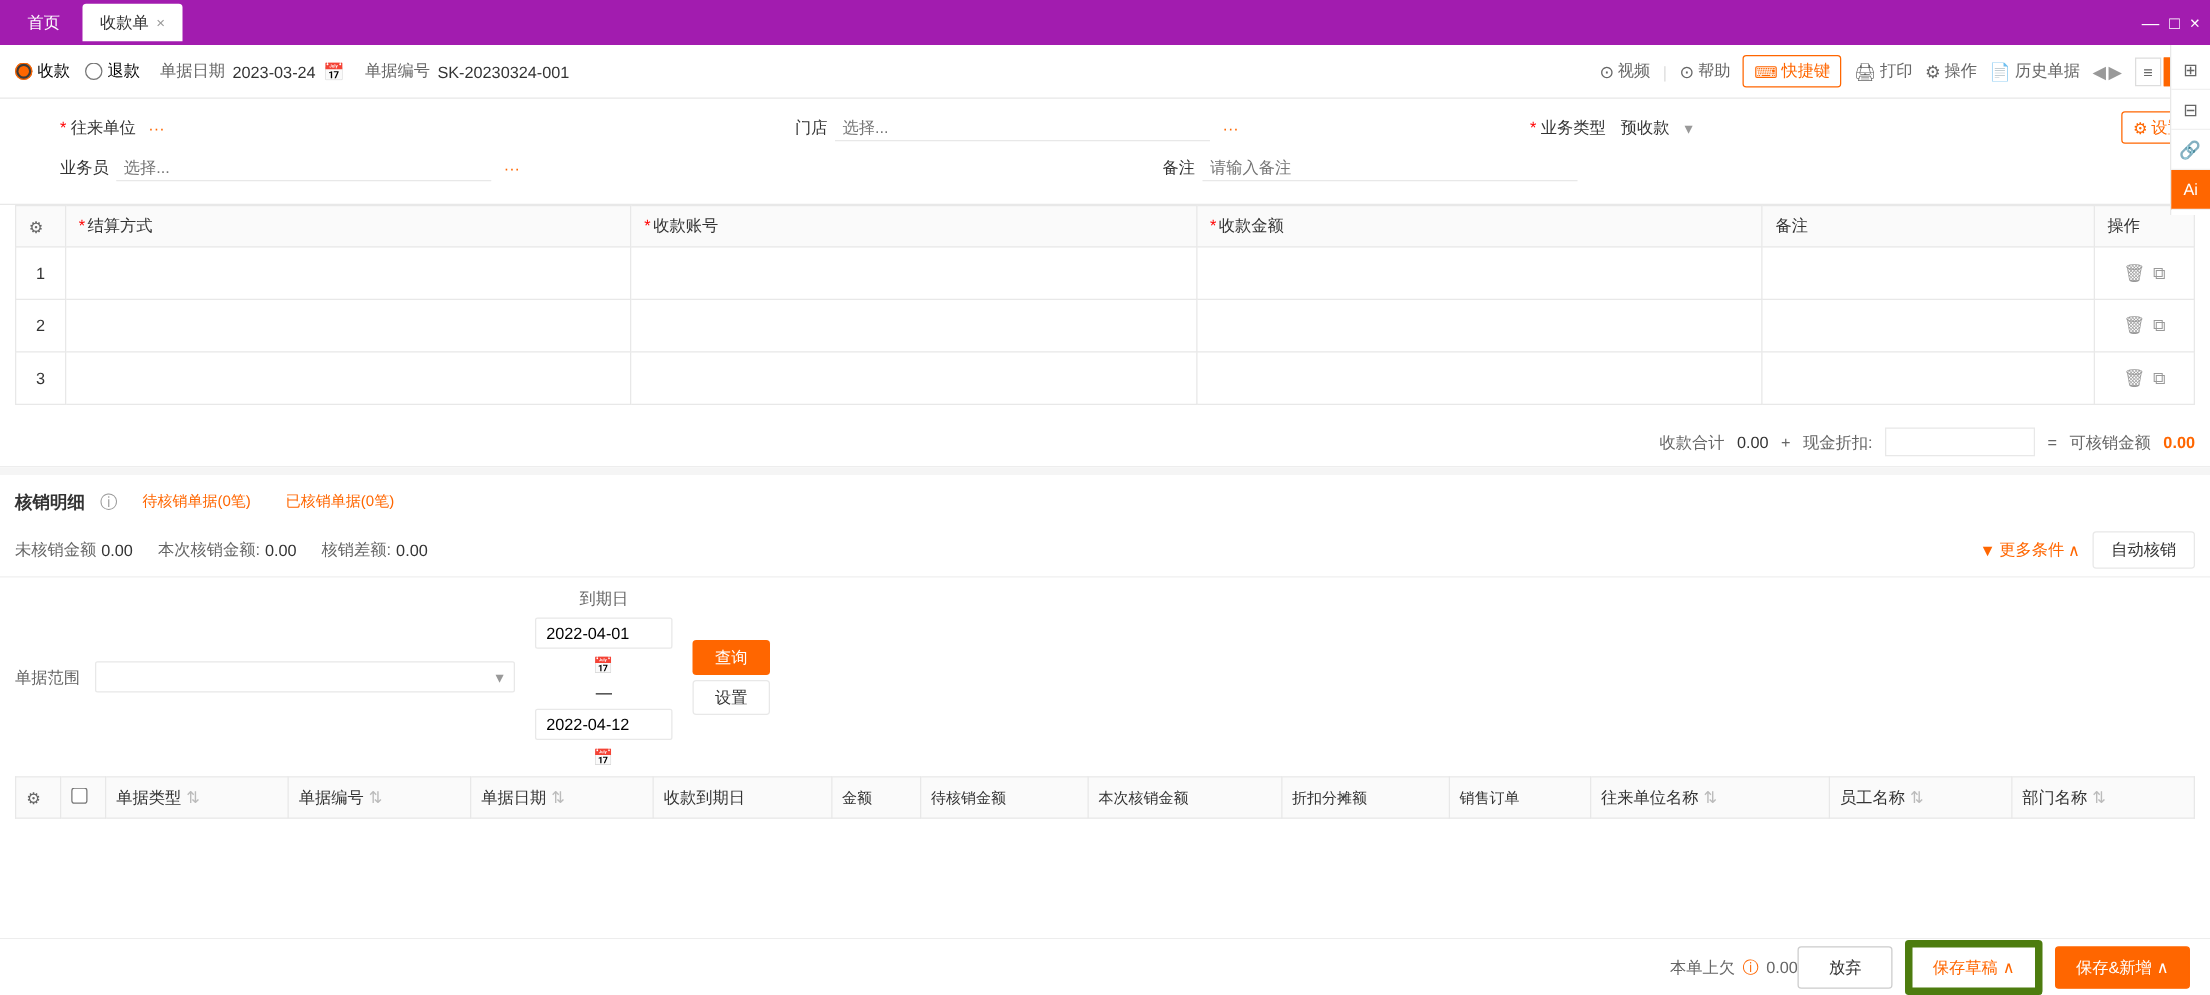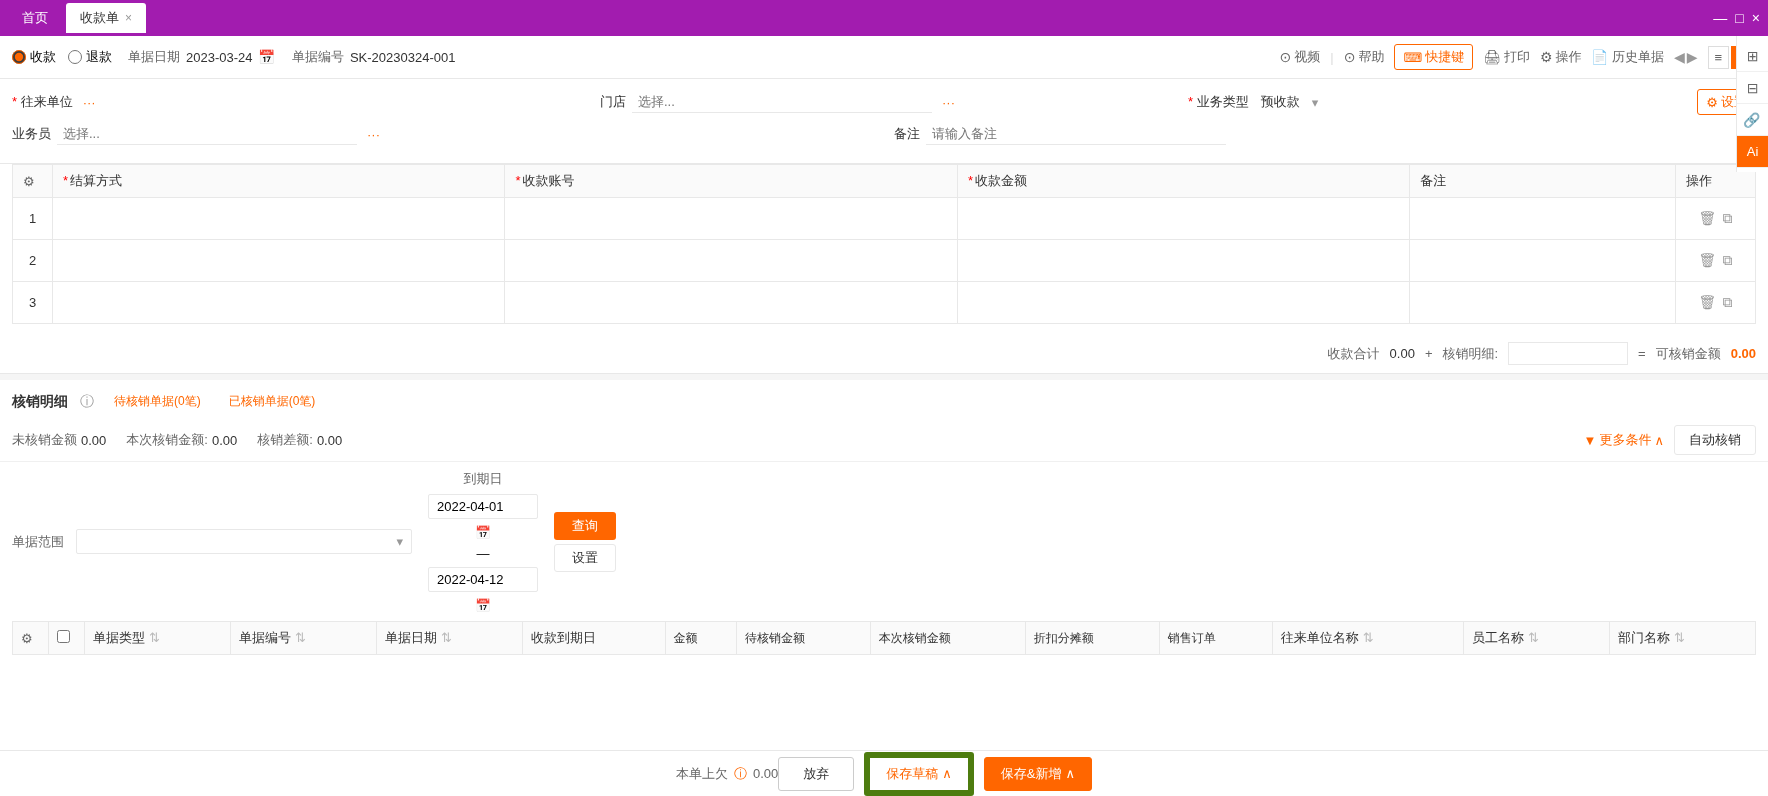--- a/index.html
+++ b/index.html
@@ -87,21 +87,21 @@
       align-items: center;
       gap: 20px;
       margin-bottom: 8px;
     }
     .form-field {
       display: flex;
       align-items: center;
       gap: 6px;
       flex: 1;
     }
-    .form-field-label { color: #333; white-space: nowrap; }
+    .form-field-label { color: #333; white-space: nowrap; margin-left: 36px; }
     .form-field-required { color: #f00; }
     .form-input {
       flex: 1;
       border: none;
       border-bottom: 1px solid #e8e8e8;
       padding: 3px 6px;
       color: #999;
       outline: none;
       min-width: 120px;
     }
@@ -276,21 +276,21 @@
       position: fixed;
       bottom: 0;
       left: 0;
       right: 0;
       height: 46px;
       background: #fff;
       border-top: 1px solid #e8e8e8;
       display: flex;
       align-items: center;
       padding: 0 16px;
-      justify-content: center;
+      justify-content: flex-end;
       z-index: 100;
     }
     .footer-left { display: flex; align-items: center; gap: 6px; color: #666; }
     .footer-right { display: flex; align-items: center; gap: 10px; }
     .btn-abandon {
       background: #fff;
       border: 1px solid #ccc;
       color: #333;
       padding: 7px 24px;
       border-radius: 3px;
@@ -543,21 +543,21 @@
           </td>
         </tr>
       </tbody>
     </table>
   </div>
 
   <div class="summary-row">
     <span class="summary-label">收款合计</span>
     <span class="summary-value">0.00</span>
     <span class="summary-label">+</span>
-    <span class="summary-label">核销明细:</span>
+    <span class="summary-label">现金折扣:</span>
     <input type="text" class="summary-input" style="">
     <span class="summary-label">=</span>
     <span class="summary-label">可核销金额</span>
     <span class="summary-orange">0.00</span>
   </div>
 
   <div class="section-header">
     <span class="section-title">核销明细</span>
     <span class="section-info-icon">ⓘ</span>
     <span class="section-tab">待核销单据(0笔)</span>

